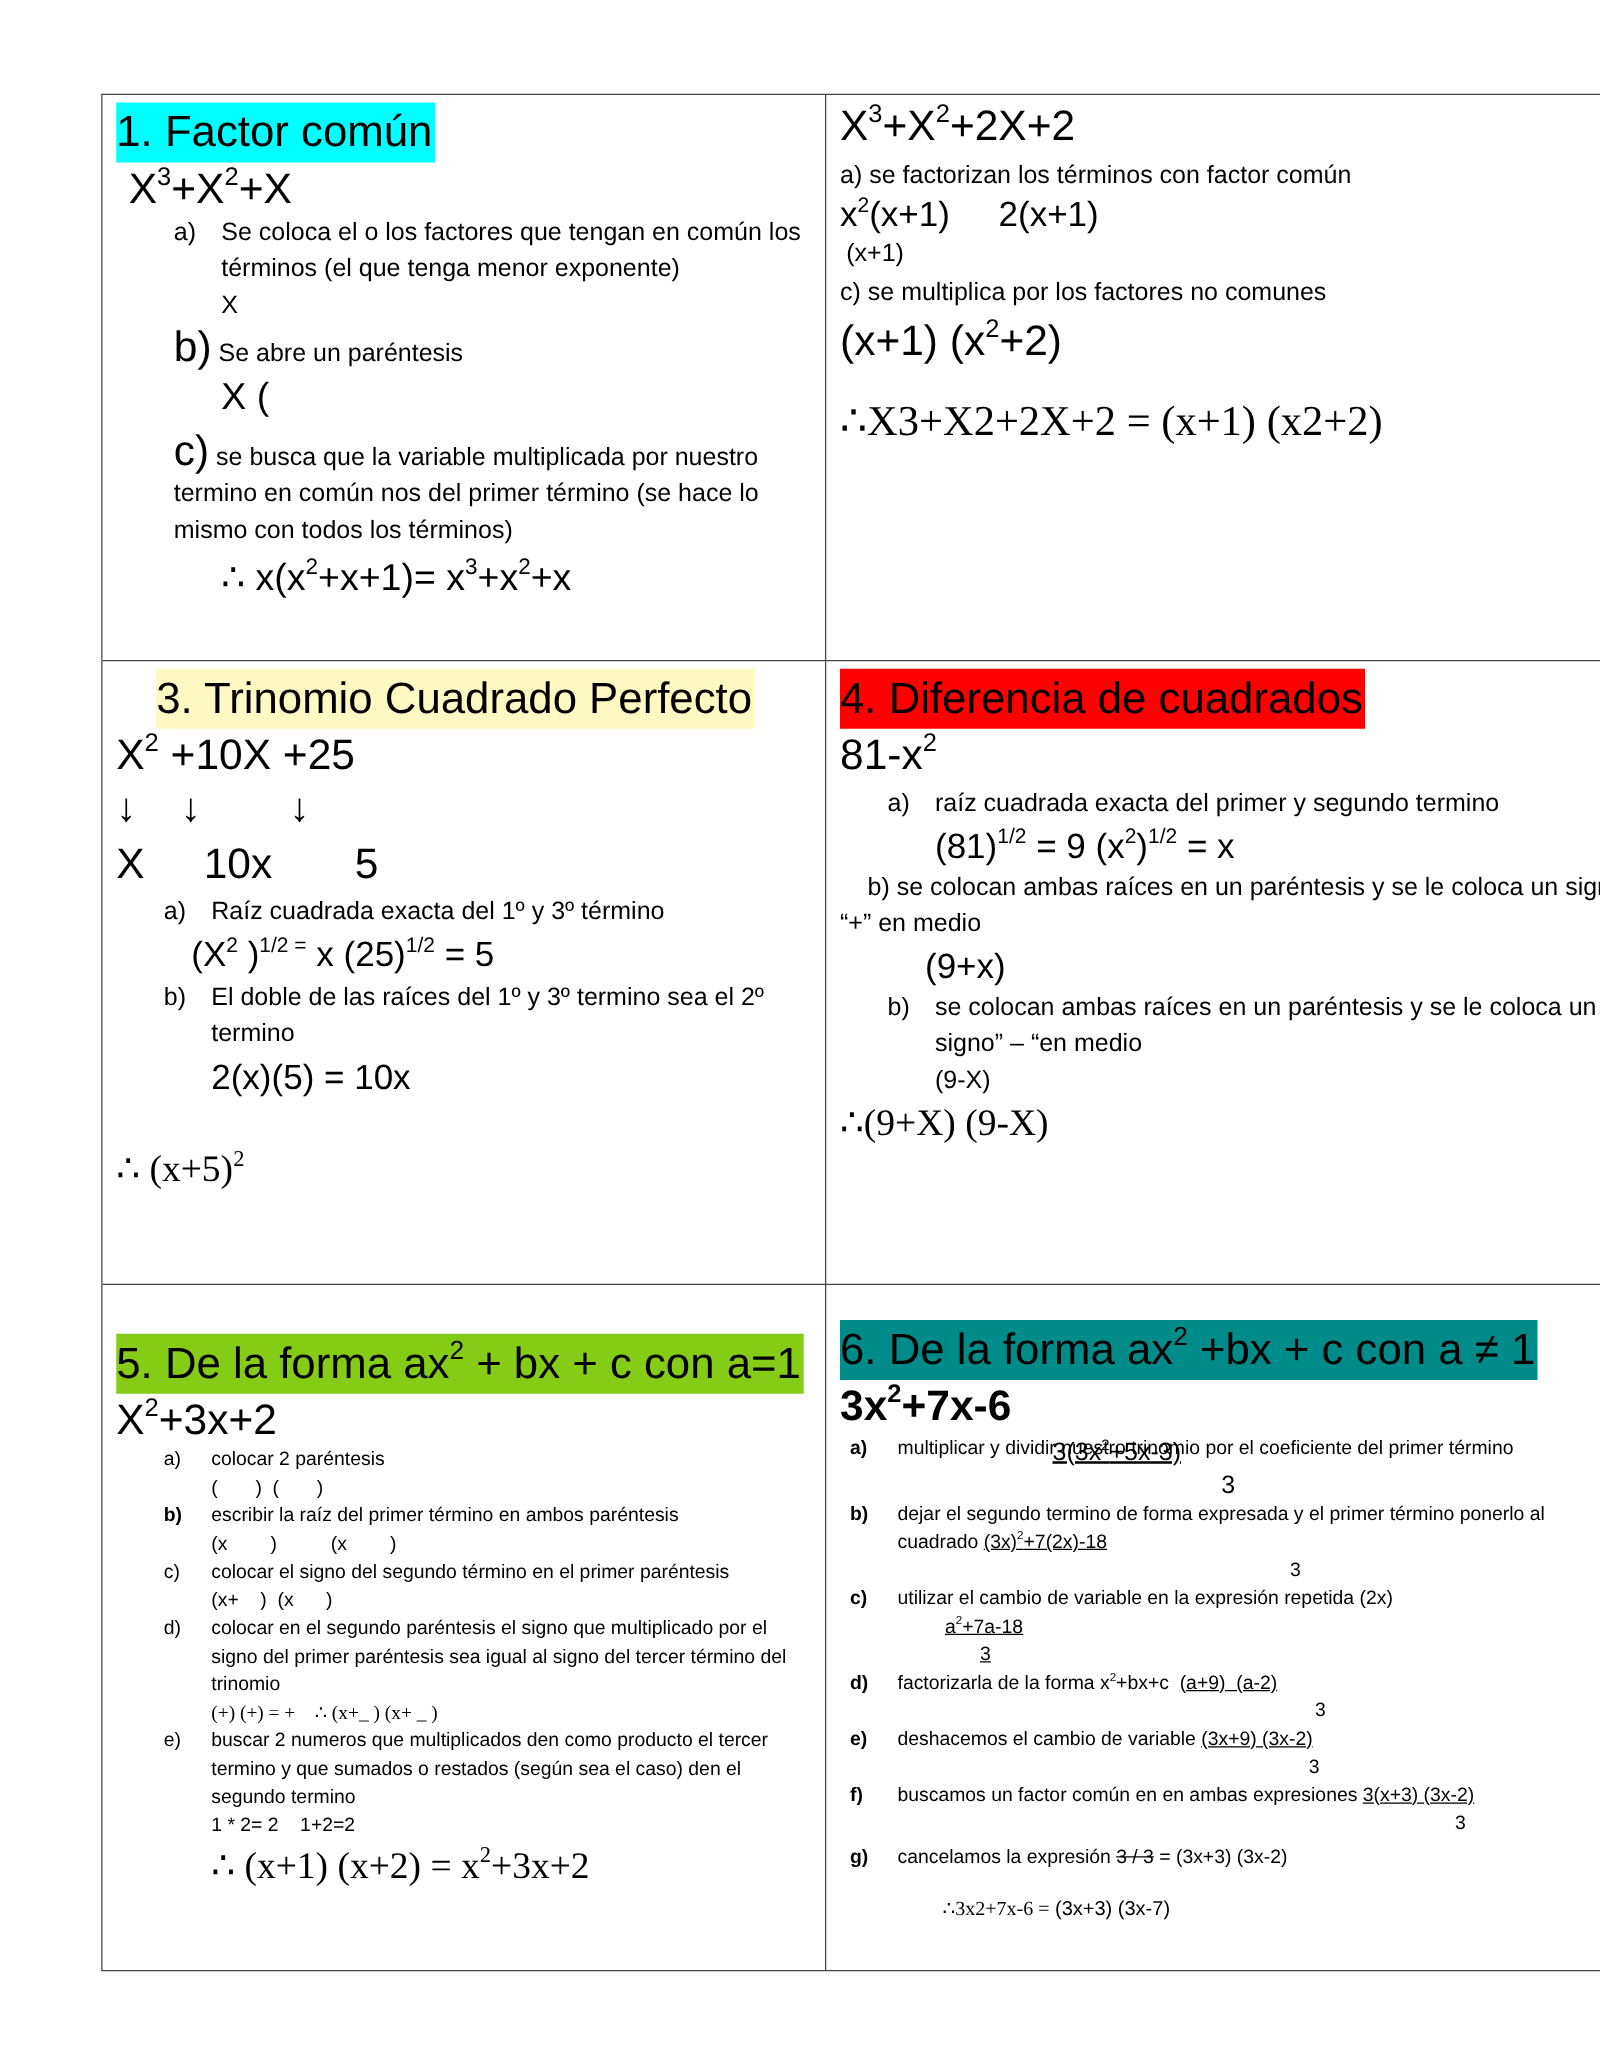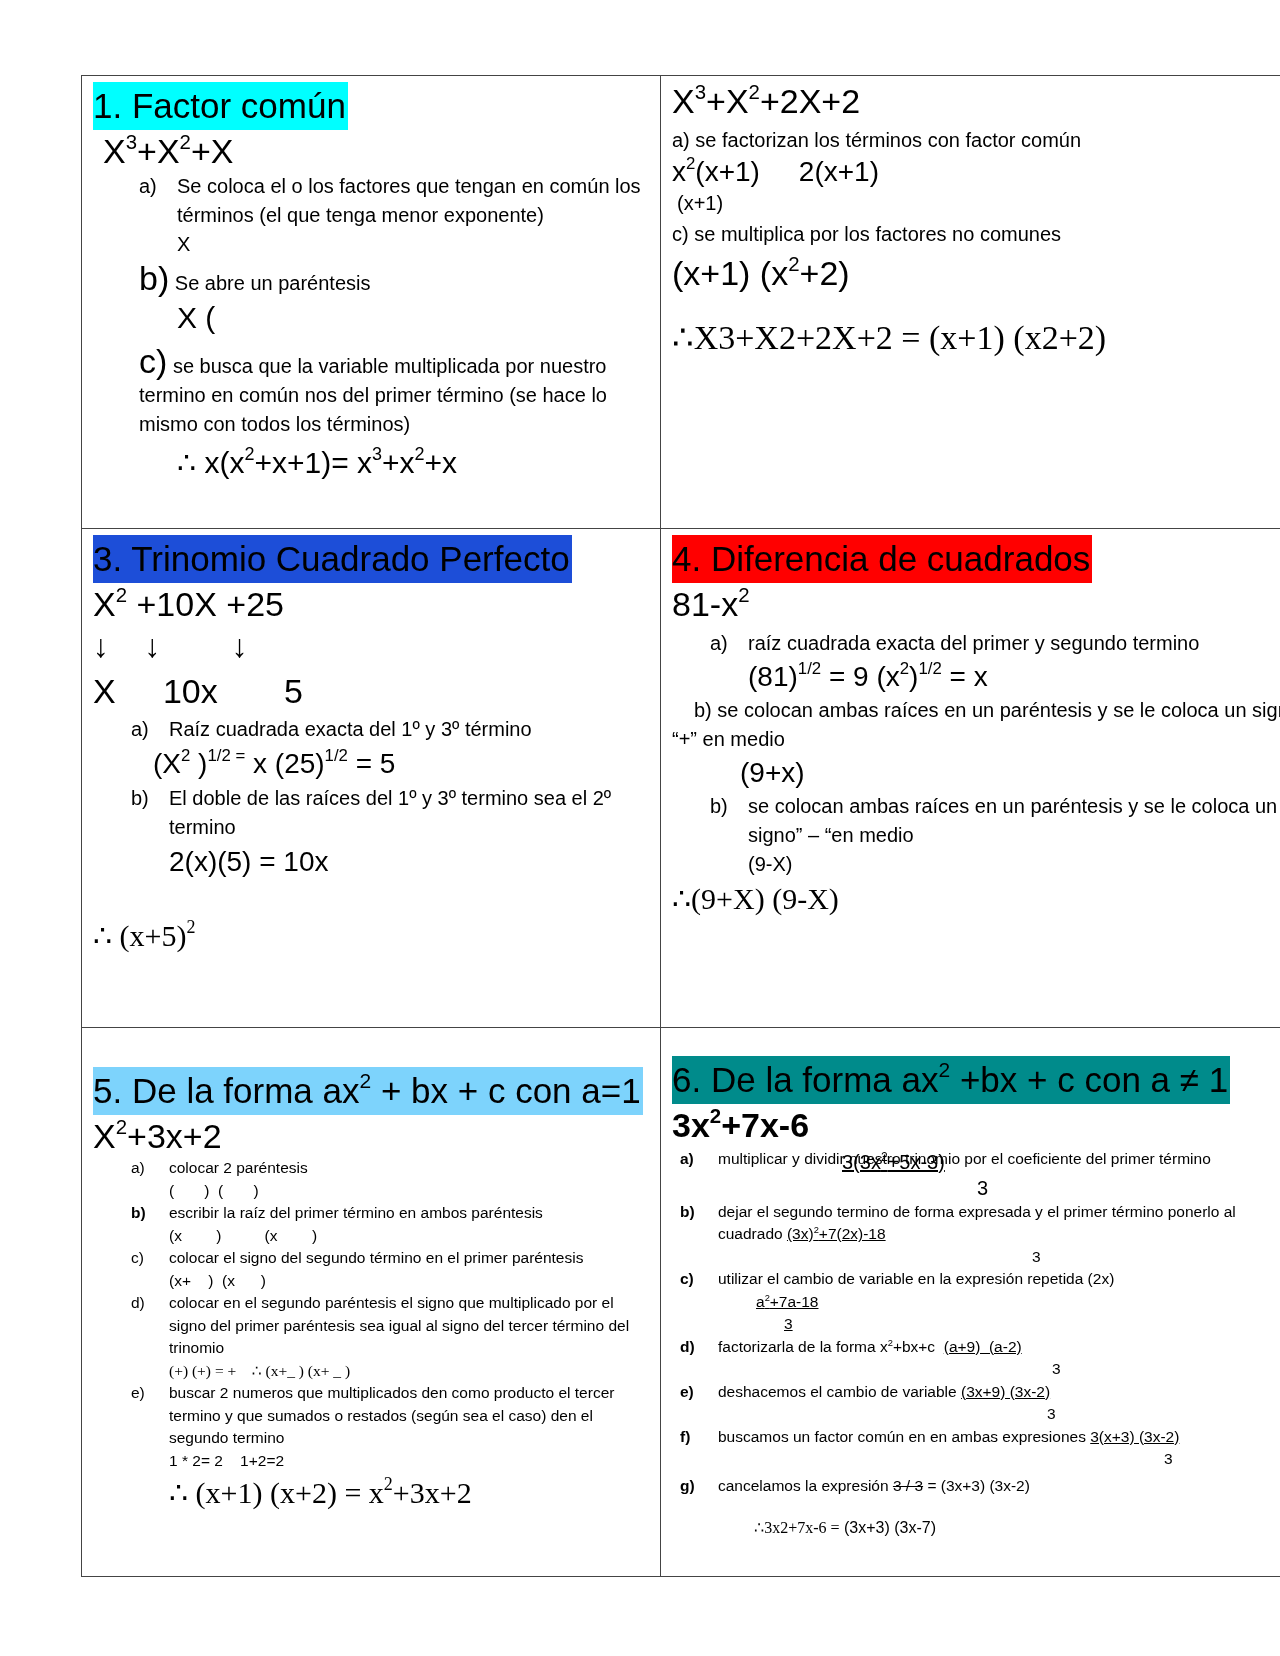--- a/index.html
+++ b/index.html
@@ -9,23 +9,23 @@
     border:1.5px solid #444; box-sizing:border-box;
     display:grid; grid-template-columns:579px 1fr; grid-template-rows:453px 499px 1fr;
   }
   .cell { box-sizing:border-box; padding:4px 10px 0 11px; overflow:hidden; position:relative; }
   .cell.l { border-right:1.5px solid #444; }
   .cell.r1, .cell.r2 { border-bottom:1.5px solid #444; }
   .title { display:inline-block; font-size:35px; line-height:48px; padding:0 2px 0 0; margin-top:2px; }
   .title.bold { font-weight:normal;margin-top:24px; }
   .hl-cyan { background:#00ffff; }
   .hl-green { background:#00ff00; }
-  .hl-yellow { background:#1d4ed8; }
+  .hl-yellow { background:#fef9c3;margin-left:32px; }
   .hl-red { background:#ff0000; }
-  .hl-magenta { background:#7dd3fc;margin-top:35px; }
+  .hl-magenta { background:#84cc16;margin-top:35px; }
   .hl-teal { background:#008b8b; }
   .expr { font-size:34px; line-height:42px; }
   .expr.bold { font-weight:bold; }
   .t20 { font-size:20px; line-height:29px; }
   .t16 { font-size:15.5px; line-height:22.5px; }
   .serif { font-family:"Liberation Serif", serif; }
   .lst { display:flex; }
   .lst .k { width:38px; flex:none; }
   .lst .v { flex:1; }
   sup { font-size:0.6em; vertical-align:0.7em; line-height:0; }

